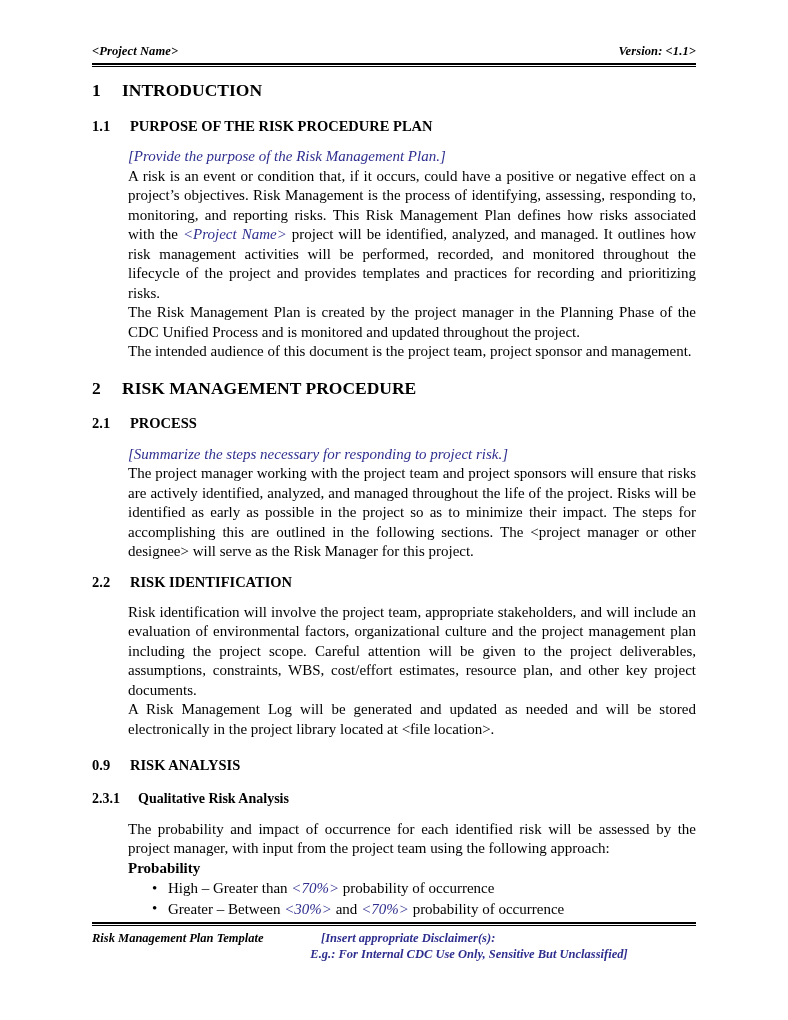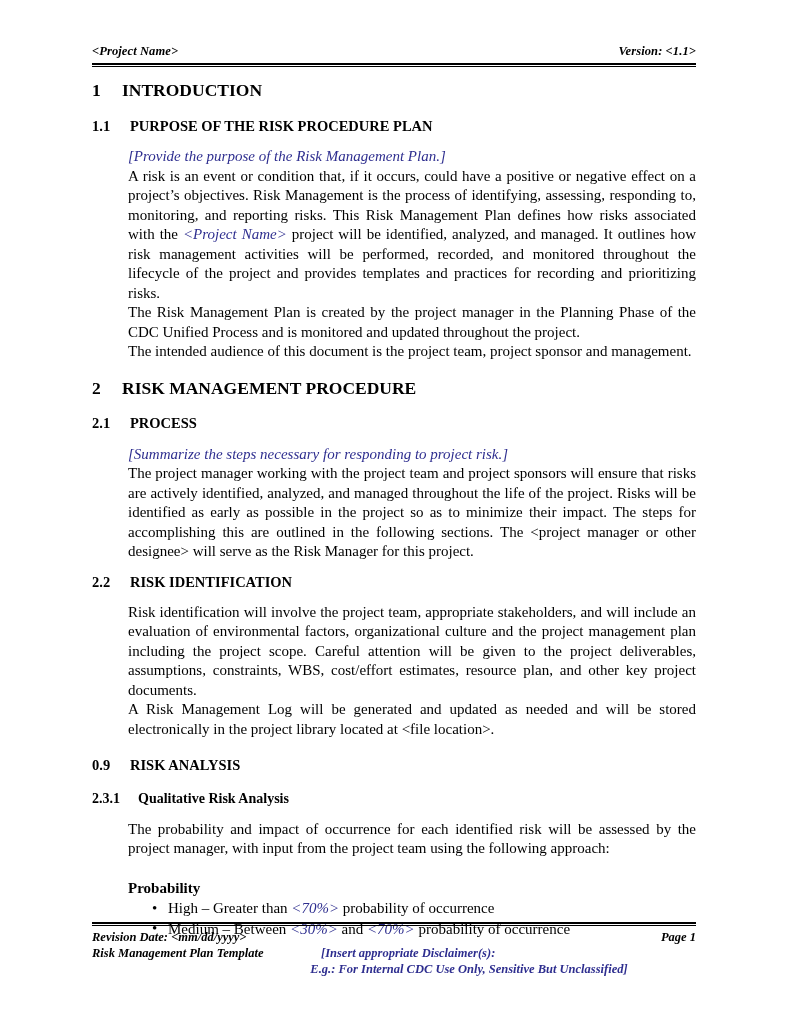--- a/index.html
+++ b/index.html
@@ -247,39 +247,35 @@
     </h2>
 
 
     <h3 class="sec3">
       <span class="num">2.3.1</span>
       <span>Qualitative Risk Analysis</span>
     </h3>
 
     <p class="body block-gap">The probability and impact of occurrence for each identified risk will be assessed by the project manager, with input from the project team using the following approach:</p>
 
-    <p class="sub-head" style="margin-top:20px;">Probability</p>
+    <p class="sub-head" style="">Probability</p>
 
     <ul class="bullets">
       <li>
         <span class="dot">•</span><span>High – Greater than </span><span class="phn">&lt;70%&gt;</span><span> probability of occurrence</span>
       </li>
       <li>
-        <span class="dot">•</span><span>Medium – Between </span><span class="phn">&lt;30%&gt;</span><span> and </span><span class="phn">&lt;70%&gt;</span><span> probability of occurrence</span>
+        <span class="dot">•</span><span>Greater – Between </span><span class="phn">&lt;30%&gt;</span><span> and </span><span class="phn">&lt;70%&gt;</span><span> probability of occurrence</span>
       </li>
     </ul>
 
   </div>
 
   <div class="footer-rule"></div>
   <div class="doc-footer">
-    <div class="footer-row1">
-      <span>Revision Date: &lt;mm/dd/yyyy&gt;</span>
-      <span>Page 1</span>
-    </div>
     <div class="footer-row2">
       <span class="footer-template">Risk Management Plan Template</span>
       <span class="disclaimer-1">[Insert appropriate Disclaimer(s):</span>
       <span class="disclaimer-2">E.g.: For Internal CDC Use Only, Sensitive But Unclassified]</span>
     </div>
   </div>
 
 </div>
 
 </body></html>

